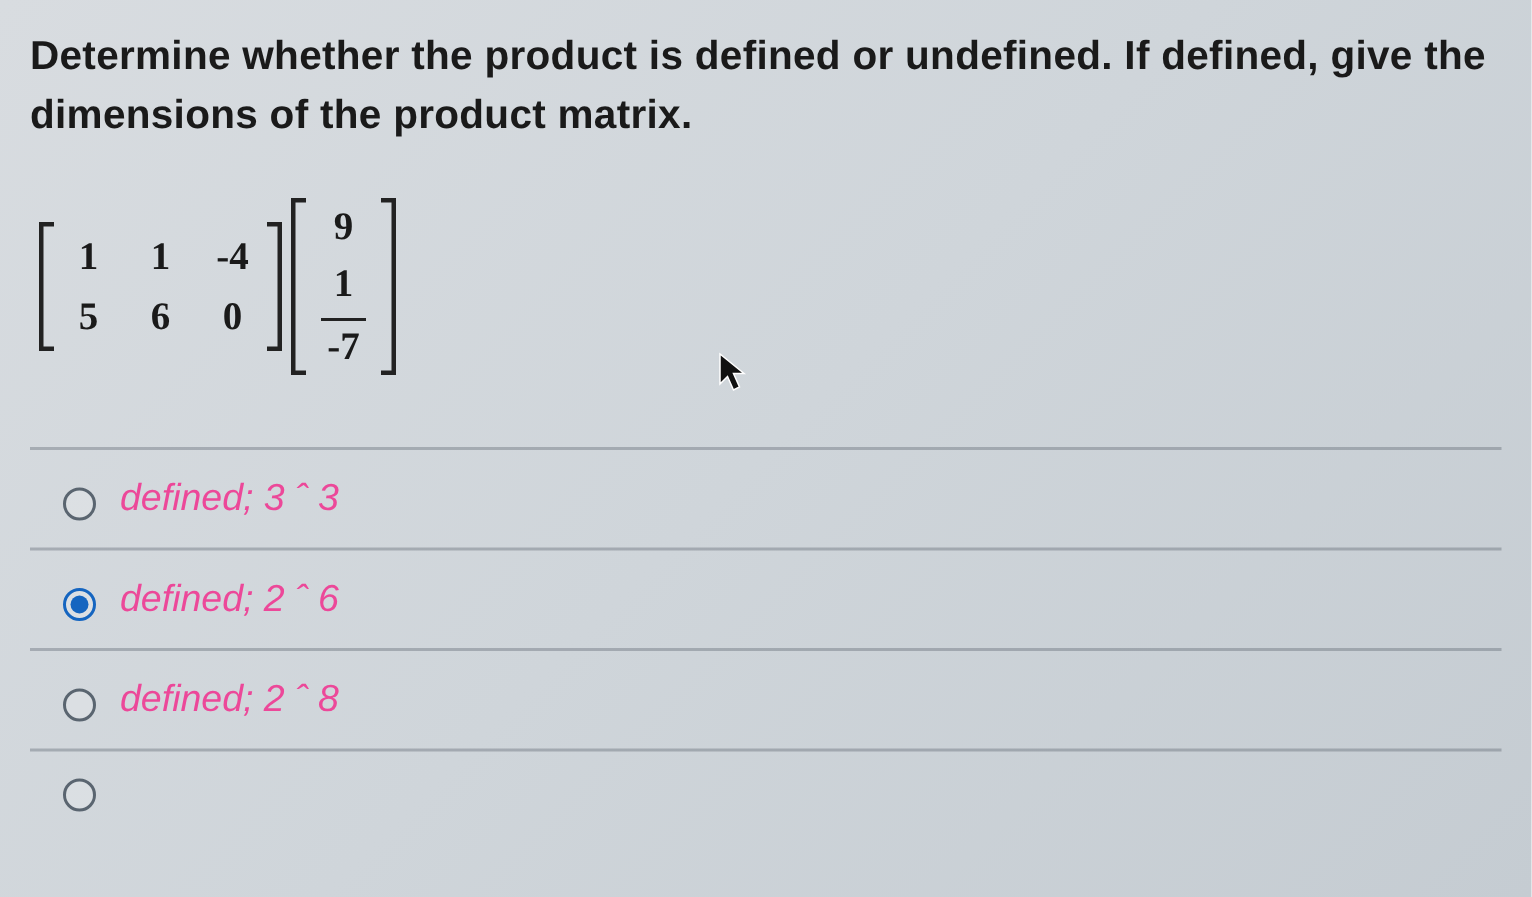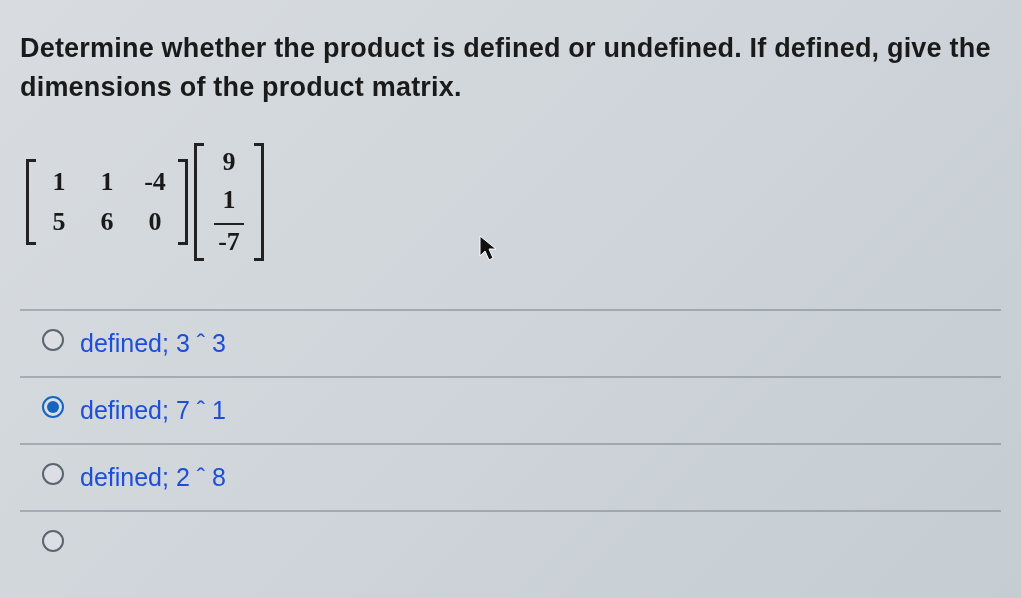--- a/index.html
+++ b/index.html
@@ -10,21 +10,20 @@
     color: #1a1a1a;
     padding: 18px 20px 0 20px;
     overflow: hidden;
   }
   .question {
     font-size: 27px;
     font-weight: 700;
     line-height: 1.45;
     letter-spacing: 0.2px;
     margin-bottom: 34px;
-    margin-top: 11px;
   }
   .matrices {
     display: flex;
     align-items: center;
     gap: 6px;
     margin-left: 6px;
     margin-bottom: 46px;
     font-family: "Times New Roman", Times, serif;
     font-size: 26px;
     font-weight: 600;
@@ -45,25 +44,26 @@
   .mrow { display: flex; gap: 22px; }
   .mcell { min-width: 26px; text-align: center; }
   .mcol { display: flex; flex-direction: column; gap: 8px; align-items: center; }
   .mcolcell { min-width: 30px; text-align: center; }
   .mcolcell.neg { border-top: 2px solid #222; padding-top: 2px; }
   .options { margin-top: 10px; }
   .option {
     border-top: 2px solid rgba(80,90,100,0.35);
     padding: 18px 0 18px 22px;
     display: flex;
-    align-items: flex-start;
+    align-items: flex-end;
     gap: 16px;
     font-size: 25px;
     font-weight: 500;
-    color: #1d4ed8;
+    color: #ec4899;
+    font-style: italic;
   }
   .radio {
     width: 22px;
     height: 22px;
     border: 2px solid #5a6570;
     border-radius: 50%;
     display: flex;
     align-items: center;
     justify-content: center;
     flex-shrink: 0;
@@ -124,21 +124,21 @@
   <path d="M2 2 L2 22 L7 17 L11 26 L15 24 L11 15 L18 15 Z" fill="#111" stroke="#fff" stroke-width="1"></path>
 </svg>
 
 <div class="options">
   <div class="option">
     <span class="radio"></span>
     <span>defined; 3 ˆ 3</span>
   </div>
   <div class="option">
     <span class="radio selected"></span>
-    <span>defined; 7 ˆ 1</span>
+    <span>defined; 2 ˆ 6</span>
   </div>
   <div class="option">
     <span class="radio"></span>
     <span>defined; 2 ˆ 8</span>
   </div>
   <div class="option">
     <span class="radio"></span>
   </div>
 </div>
 

